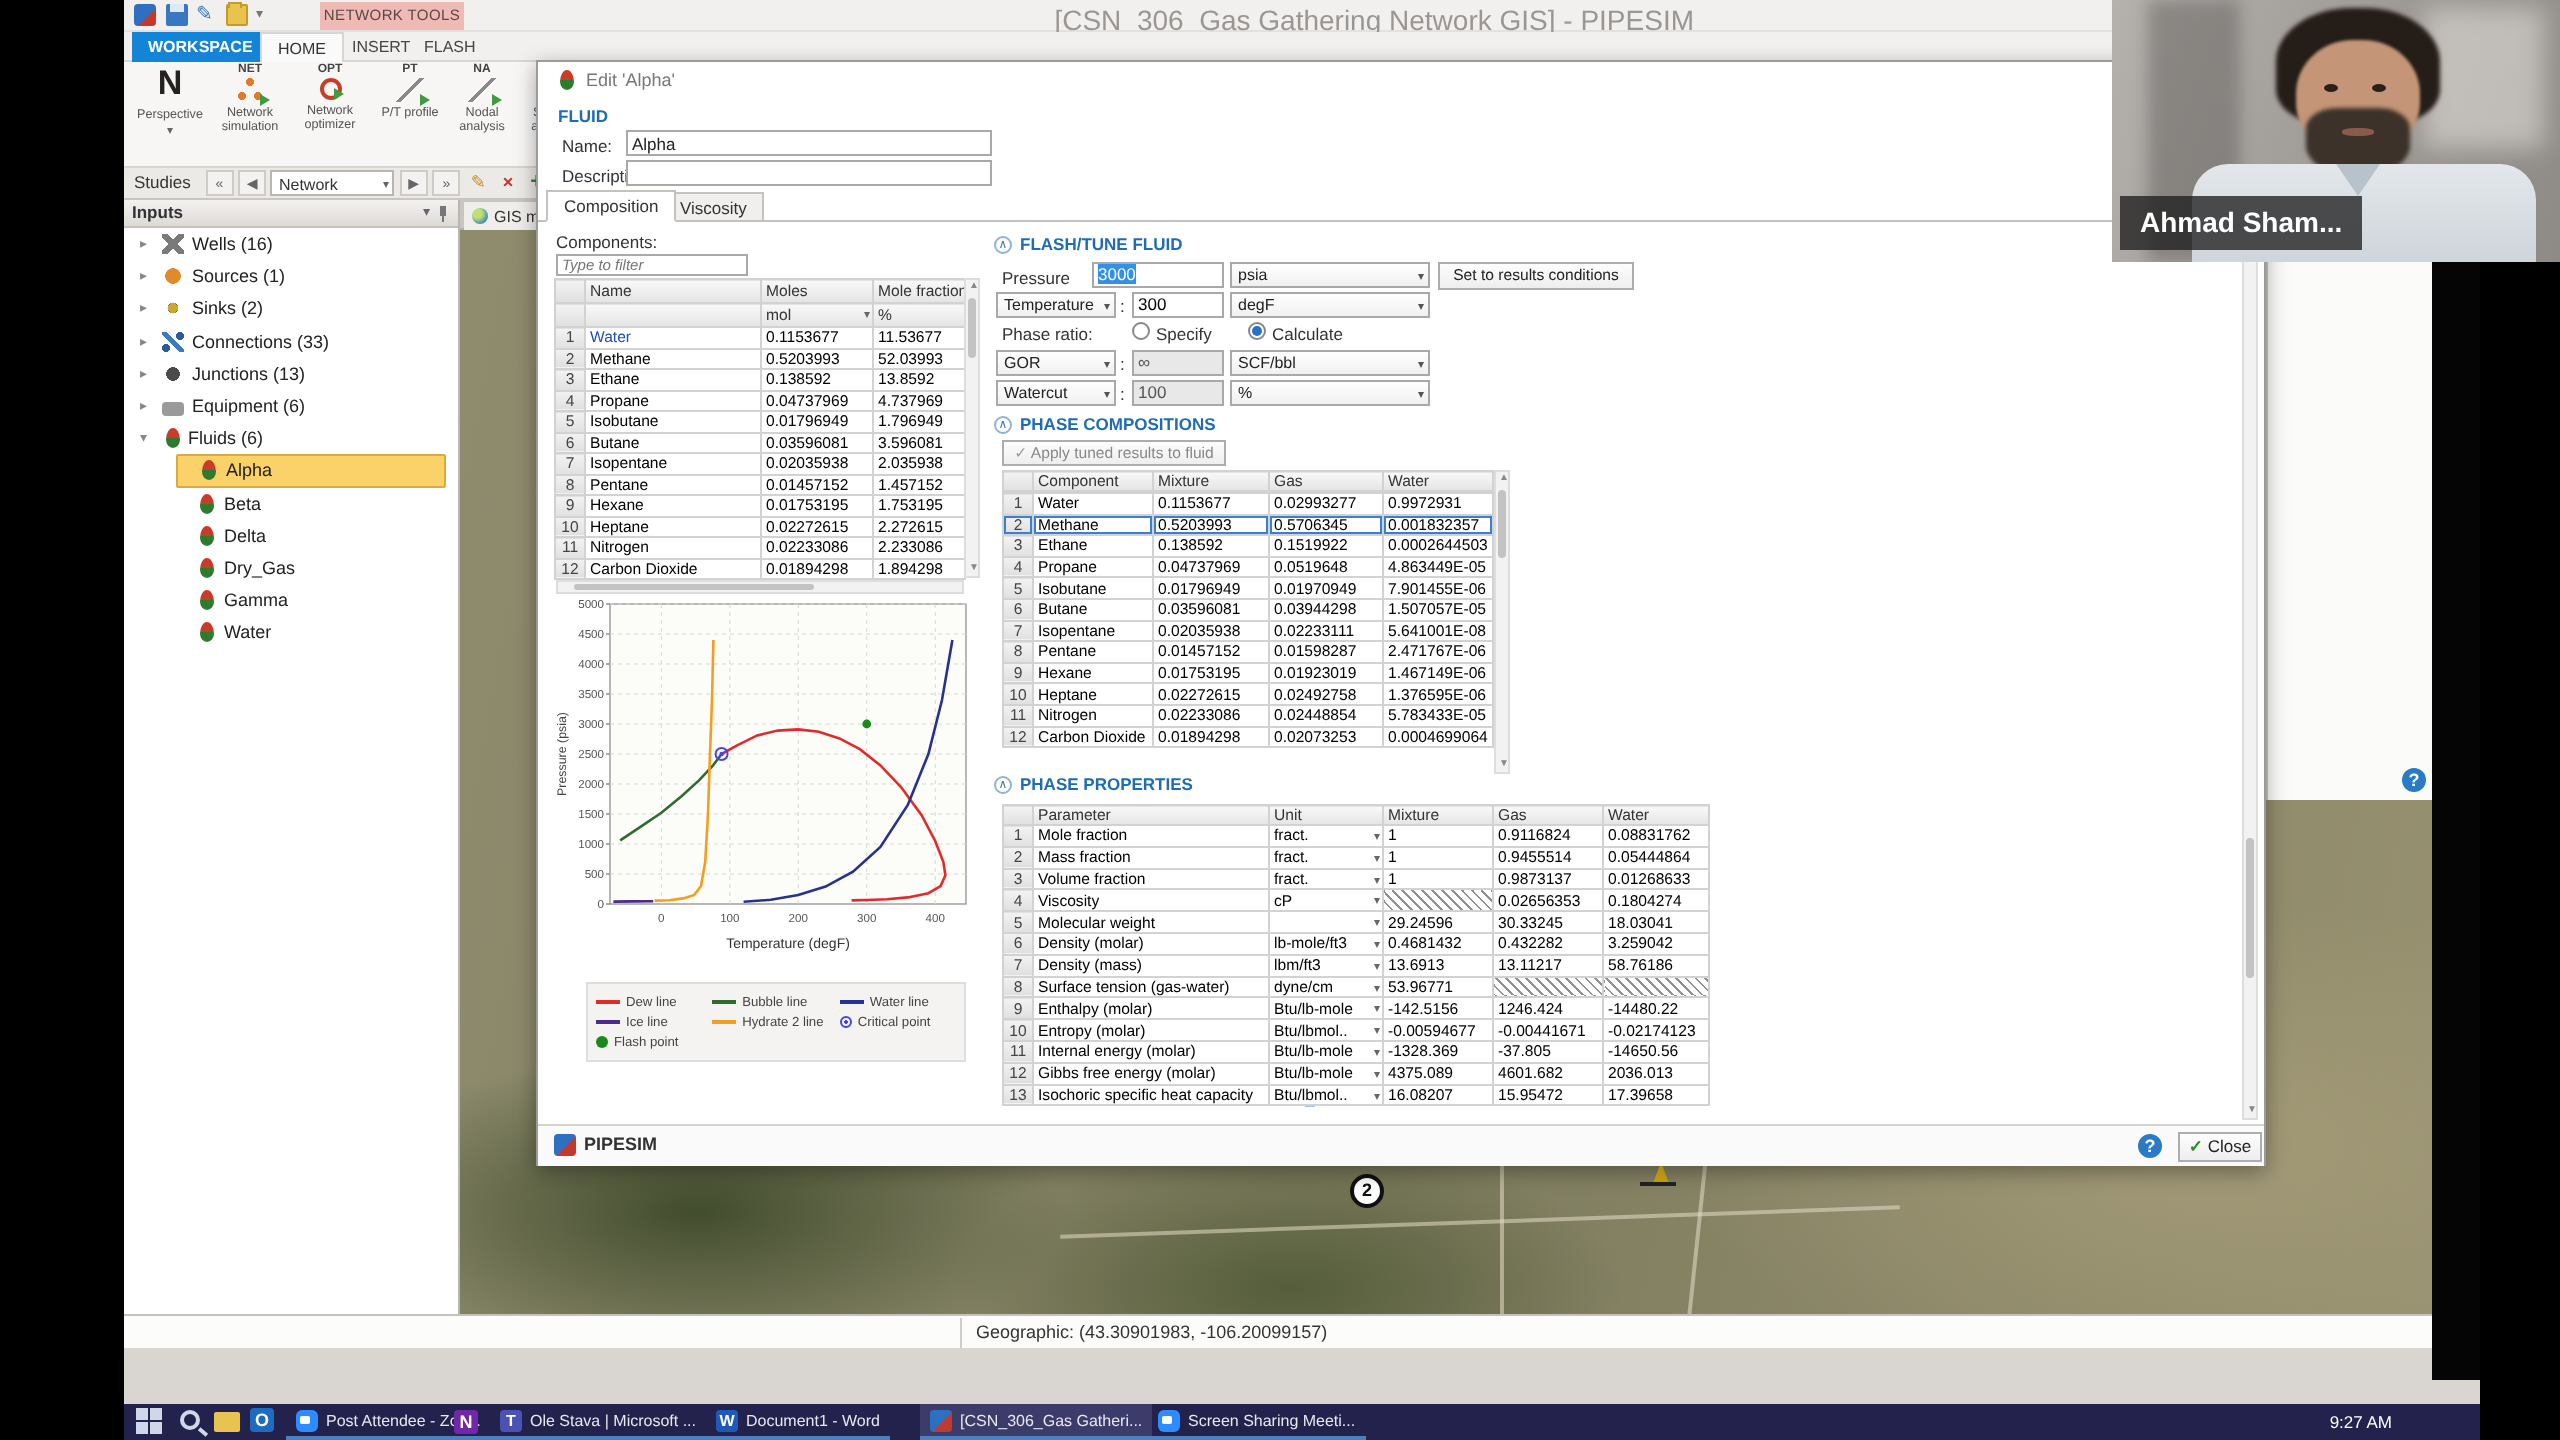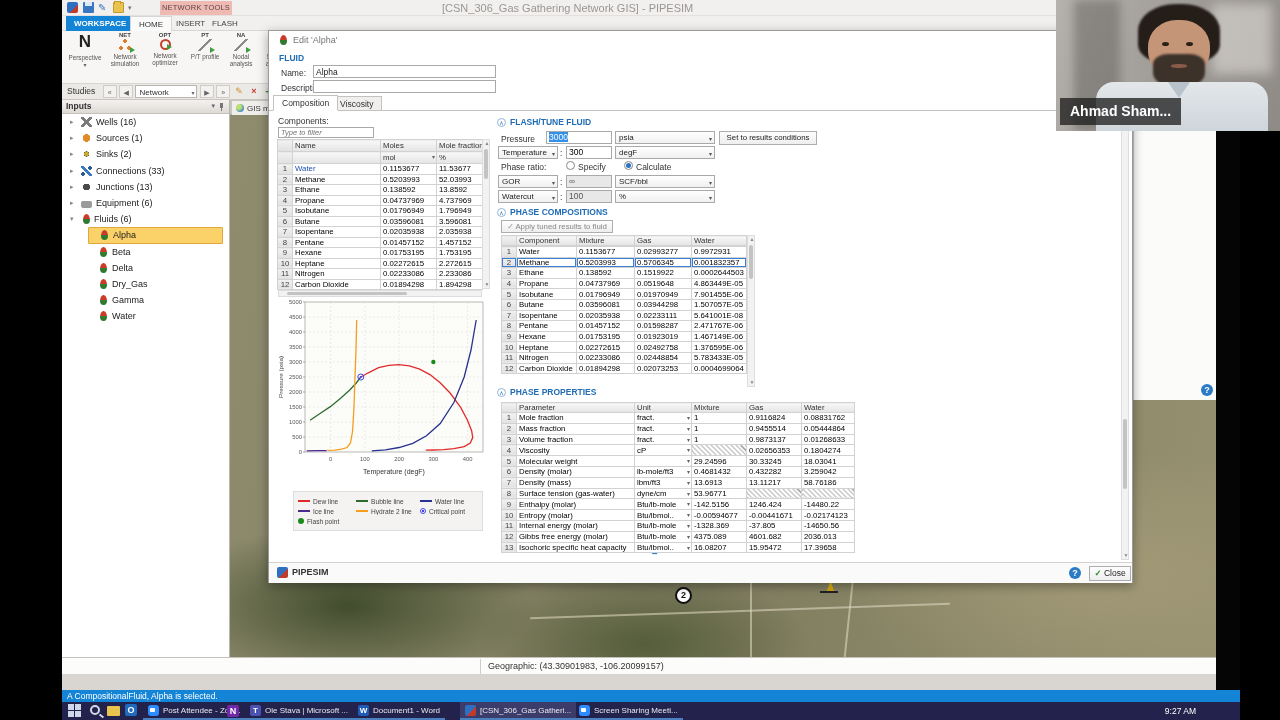--- a/index.html
+++ b/index.html
@@ -11,21 +11,21 @@
 #titlebar{position:absolute;left:0;top:0;width:1178px;height:16px;background:#f2f0ee;border-bottom:1px solid #e3e0dd}
 .qi{position:absolute;top:2px;width:11px;height:11px}
 #qi-app{left:5px;background:linear-gradient(135deg,#2d6fc0 60%,#c03a2d 60%);border-radius:2px}
 #qi-save{left:21px;background:#3a77c2;border-radius:1px}
 #qi-save::after{content:"";position:absolute;left:2px;top:0;width:7px;height:4px;background:#dce9f7}
 #qi-edit{left:36px;color:#3a77c2;font-size:10px;line-height:11px}
 #qi-folder{left:51px;background:#e8c34d;border-radius:1px;border:1px solid #c49a2a}
 #qi-folder::before{content:"";position:absolute;left:0;top:-2px;width:5px;height:2px;background:#e8c34d;border:1px solid #c49a2a;border-bottom:none}
 #qi-caret{left:66px;color:#777;font-size:7px;line-height:11px}
 #nettools{position:absolute;left:98px;top:1px;width:72px;height:14px;background:#efb9b4;color:#5d4746;font-size:7.5px;text-align:center;line-height:14px;letter-spacing:.2px}
-#wtitle{position:absolute;left:380px;top:2px;width:420px;text-align:left;color:#9a9694;font-size:11px}
+#wtitle{position:absolute;left:365px;top:2px;width:420px;text-align:right;color:#9a9694;font-size:14px}
 
 
 #tabsrow{position:absolute;left:0;top:16px;width:1178px;height:15px;background:#f2f0ee;border-bottom:1px solid #d8d5d2}
 .rtab{position:absolute;top:16px;height:32px;font-size:8px;line-height:15px;padding:0 8px;color:#444}
 #tab-workspace{left:4px;background:#1484d7;color:#fff;font-weight:bold}
 #tab-home{left:68px;background:#fbfafa;border:1px solid #d8d5d2;border-bottom:none;color:#333}
 #tab-insert{left:106px}
 #tab-format{left:142px}
 
 
@@ -860,21 +860,20 @@
       <div id="pipesim-brand">PIPESIM</div>
       <div class="helpcirc" id="dlg-help">?</div>
       <div class="btn" id="close-btn"><span class="ck">✓</span> <span>Close</span></div>
     </div>
   </div>
 
   <div id="geobar">
     <span class="div"></span>
     <span class="t">Geographic: (43.30901983, -106.20099157)</span>
   </div>
-  <div id="bluebar">A CompositionalFluid, Alpha is selected.</div>
 
   <div id="taskbar">
     <div class="tbi" id="tb-start">
           <i></i>
           <i></i>
           <i></i>
           <i></i>
         </div>
     <div class="tbi" id="tb-search"></div>
     <div class="tbi" id="tb-folder"></div>

